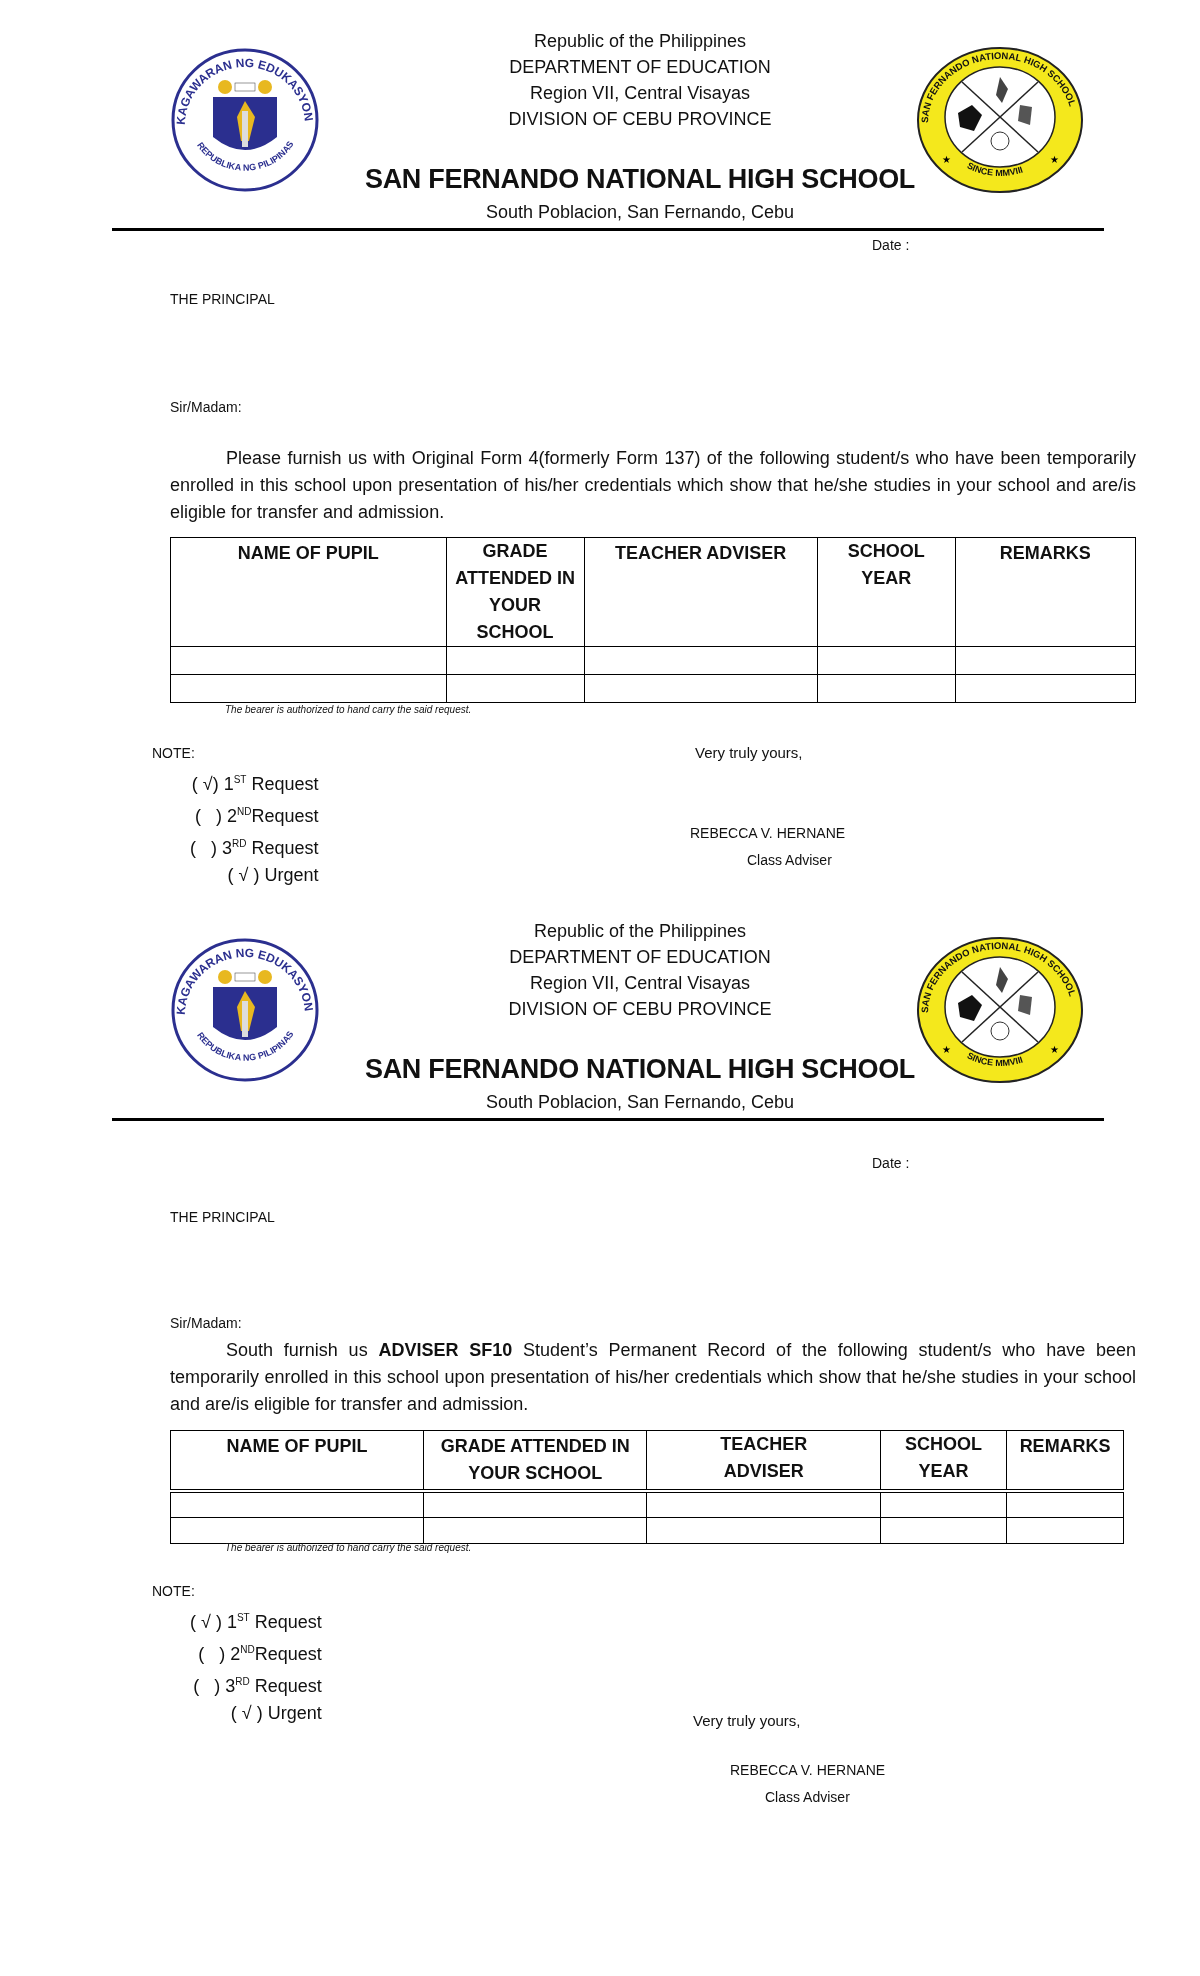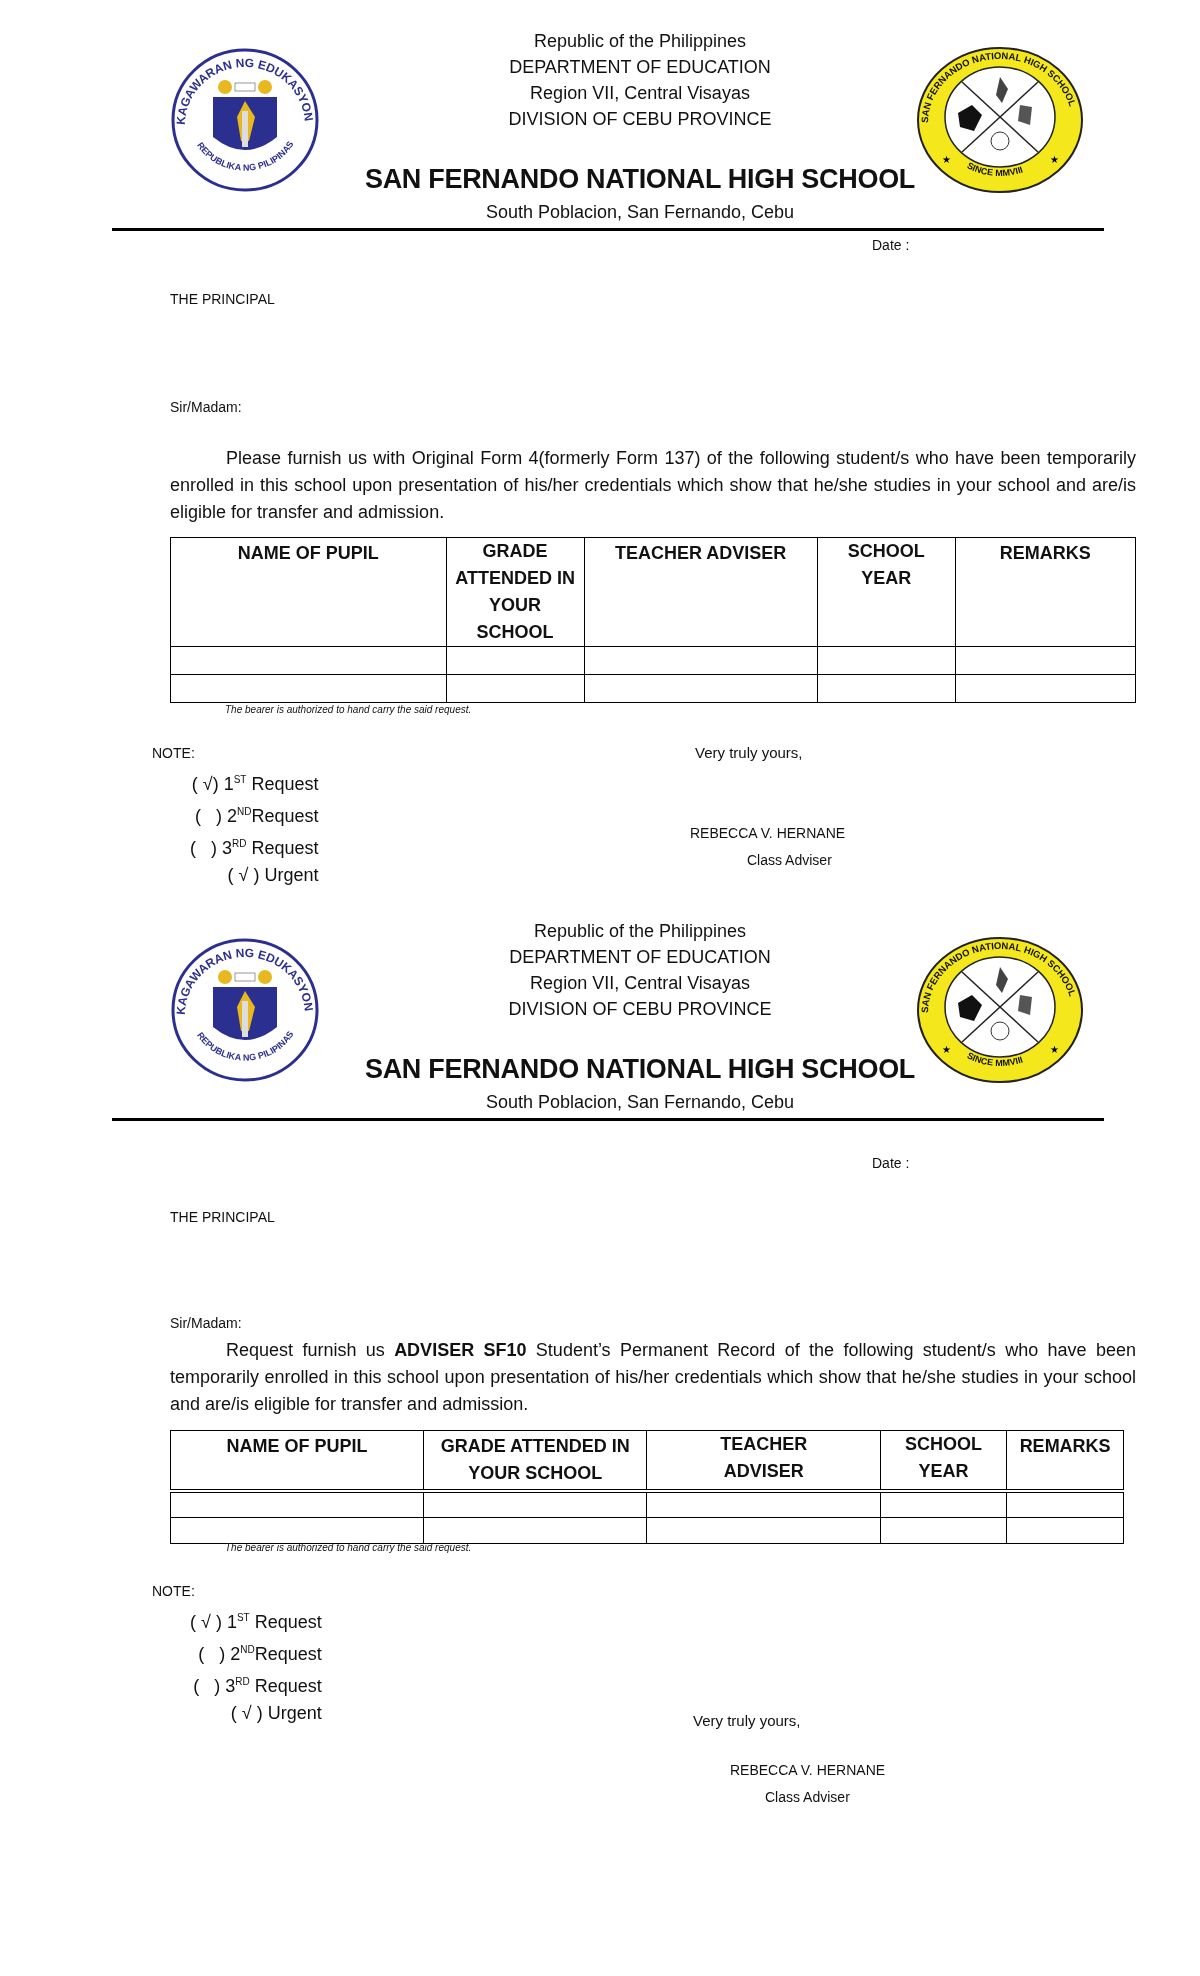--- a/index.html
+++ b/index.html
@@ -156,21 +156,21 @@
     <div class="hdr-line">Region VII, Central Visayas</div>
     <div class="hdr-line hdr-bold">DIVISION OF CEBU PROVINCE</div>
   </div>
   <div class="abs school" style="left:300px;top:1054px;width:680px">SAN FERNANDO NATIONAL HIGH SCHOOL</div>
   <div class="abs addr" style="left:380px;top:1092px;width:520px">South Poblacion, San Fernando, Cebu</div>
   <div class="abs rule" style="left:112px;top:1118px;width:992px"></div>
 
   <div class="abs body-text" style="left:872px;top:1150px">Date :</div>
   <div class="abs body-text" style="left:170px;top:1204px">THE PRINCIPAL</div>
   <div class="abs body-text" style="left:170px;top:1310px">Sir/Madam:</div>
-  <div class="abs para" style="left:170px;top:1337px;width:966px"><span>Request furnish us </span><b>ADVISER SF10</b><span> Student’s Permanent Record of the following student/s who have been temporarily enrolled in this school upon presentation of his/her credentials which show that he/she studies in your school and are/is eligible for transfer and admission.</span></div>
+  <div class="abs para" style="left:170px;top:1337px;width:966px"><span>South furnish us </span><b>ADVISER SF10</b><span> Student’s Permanent Record of the following student/s who have been temporarily enrolled in this school upon presentation of his/her credentials which show that he/she studies in your school and are/is eligible for transfer and admission.</span></div>
 
   <table class="grid" style="left:170px;top:1430px;width:954px">
     <tbody>
         <tr style="height:50px">
       <th style="width:26%;border-bottom:4px double #000">NAME OF PUPIL</th>
       <th style="width:23%;border-bottom:4px double #000">GRADE ATTENDED IN YOUR SCHOOL</th>
       <th style="width:24%;padding:0 60px;border-bottom:4px double #000">TEACHER ADVISER</th>
       <th style="width:13%;padding:0 22px;border-bottom:4px double #000">SCHOOL YEAR</th>
       <th style="width:12%;border-bottom:4px double #000">REMARKS</th>
     </tr>

